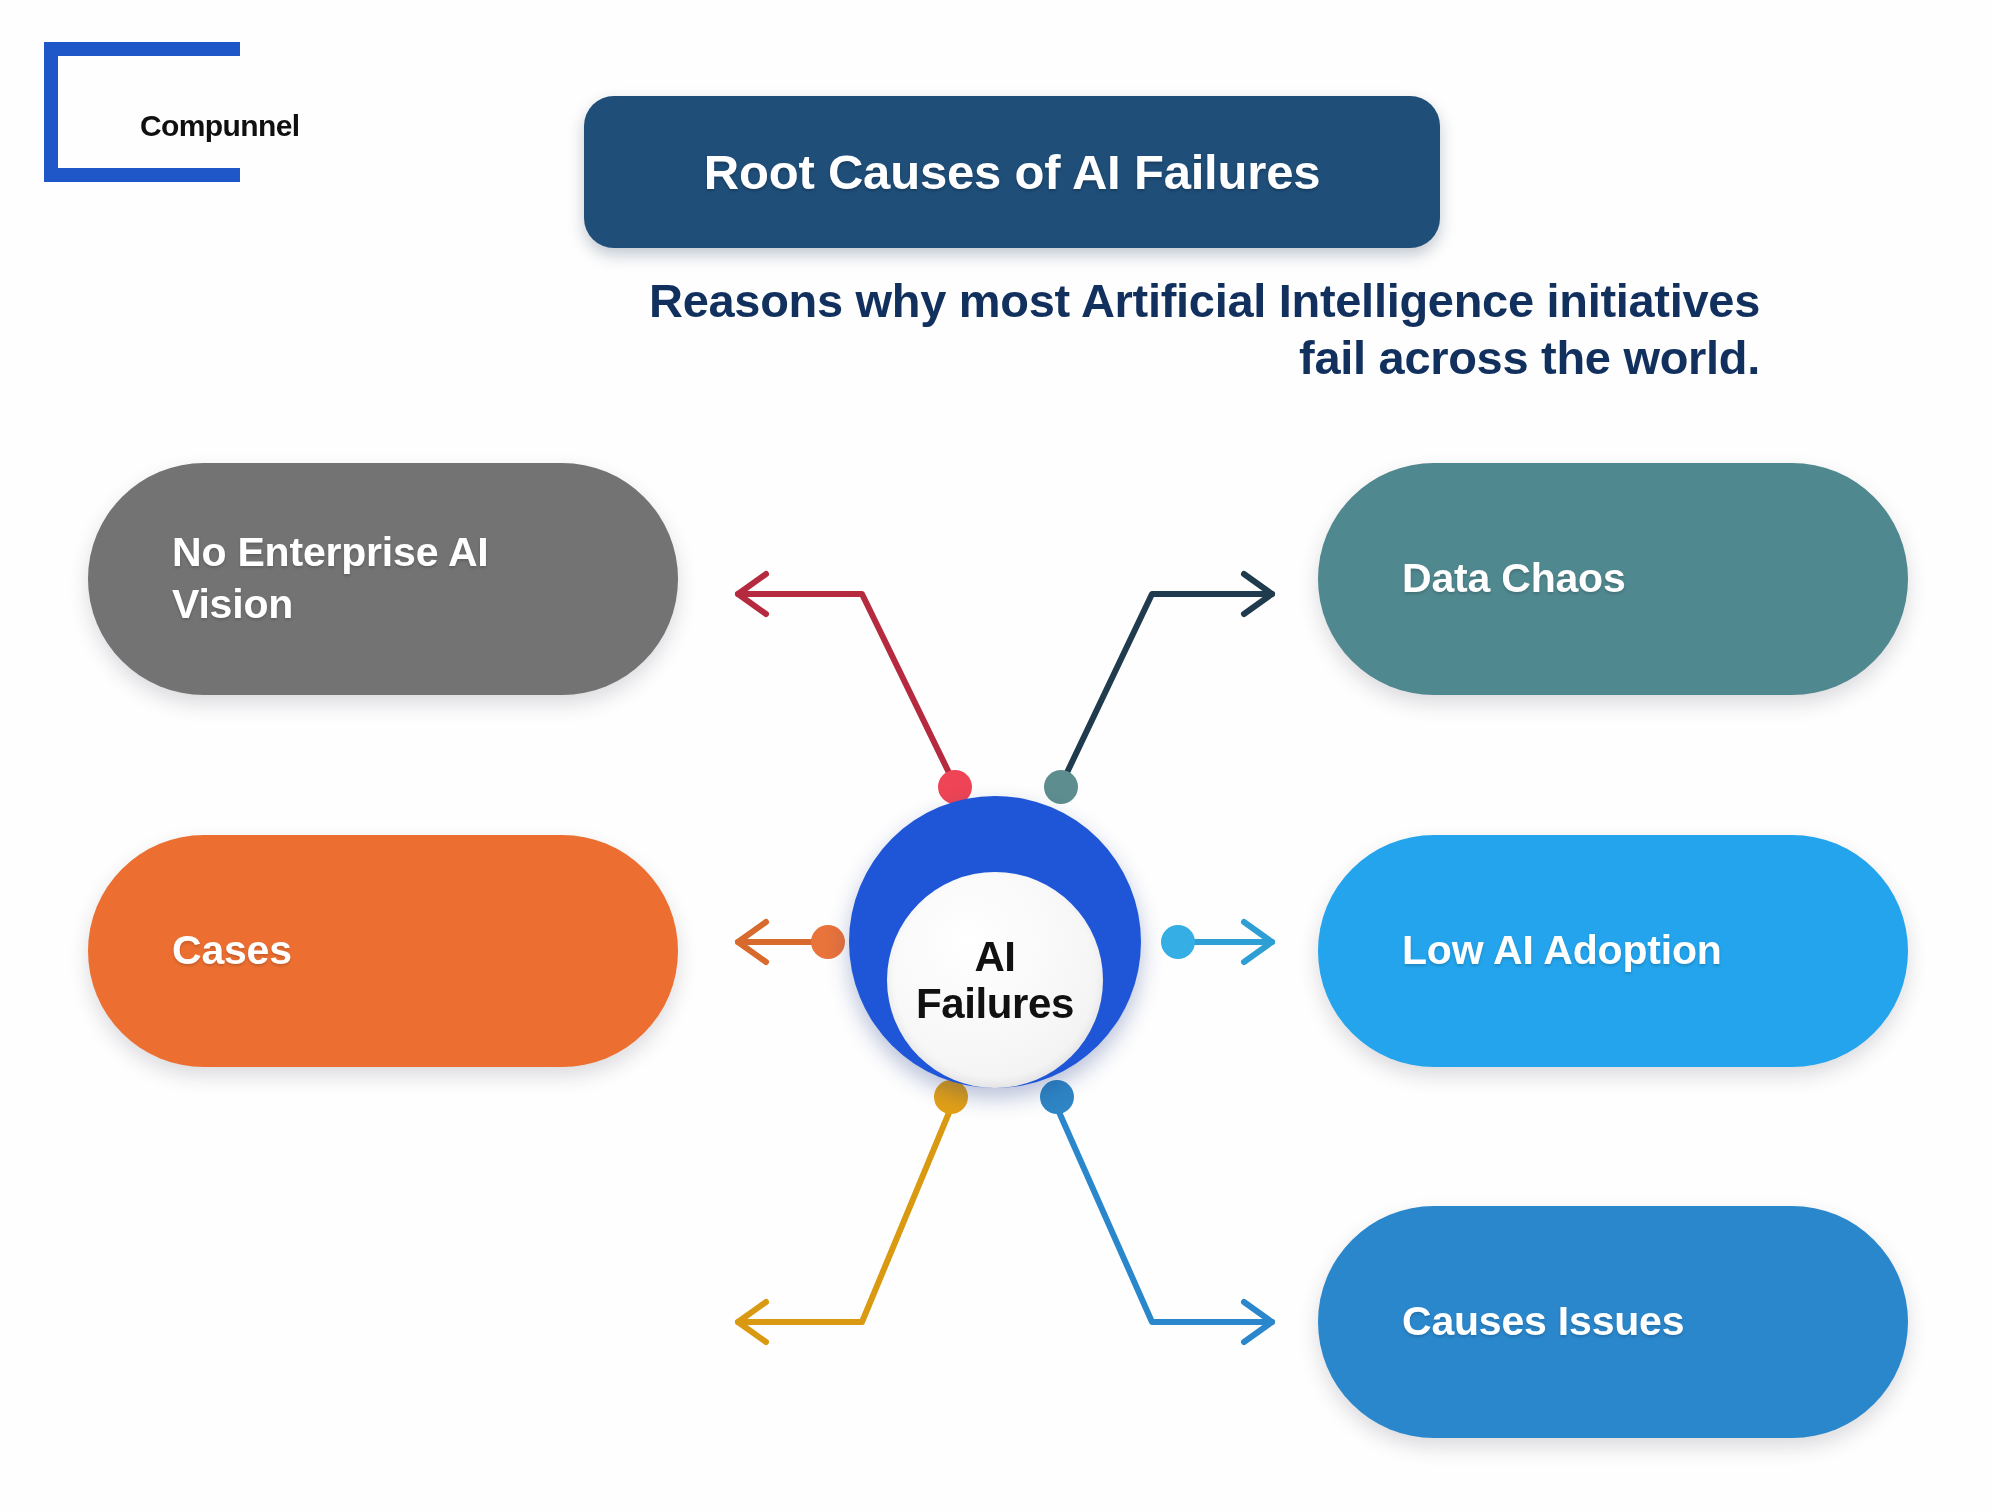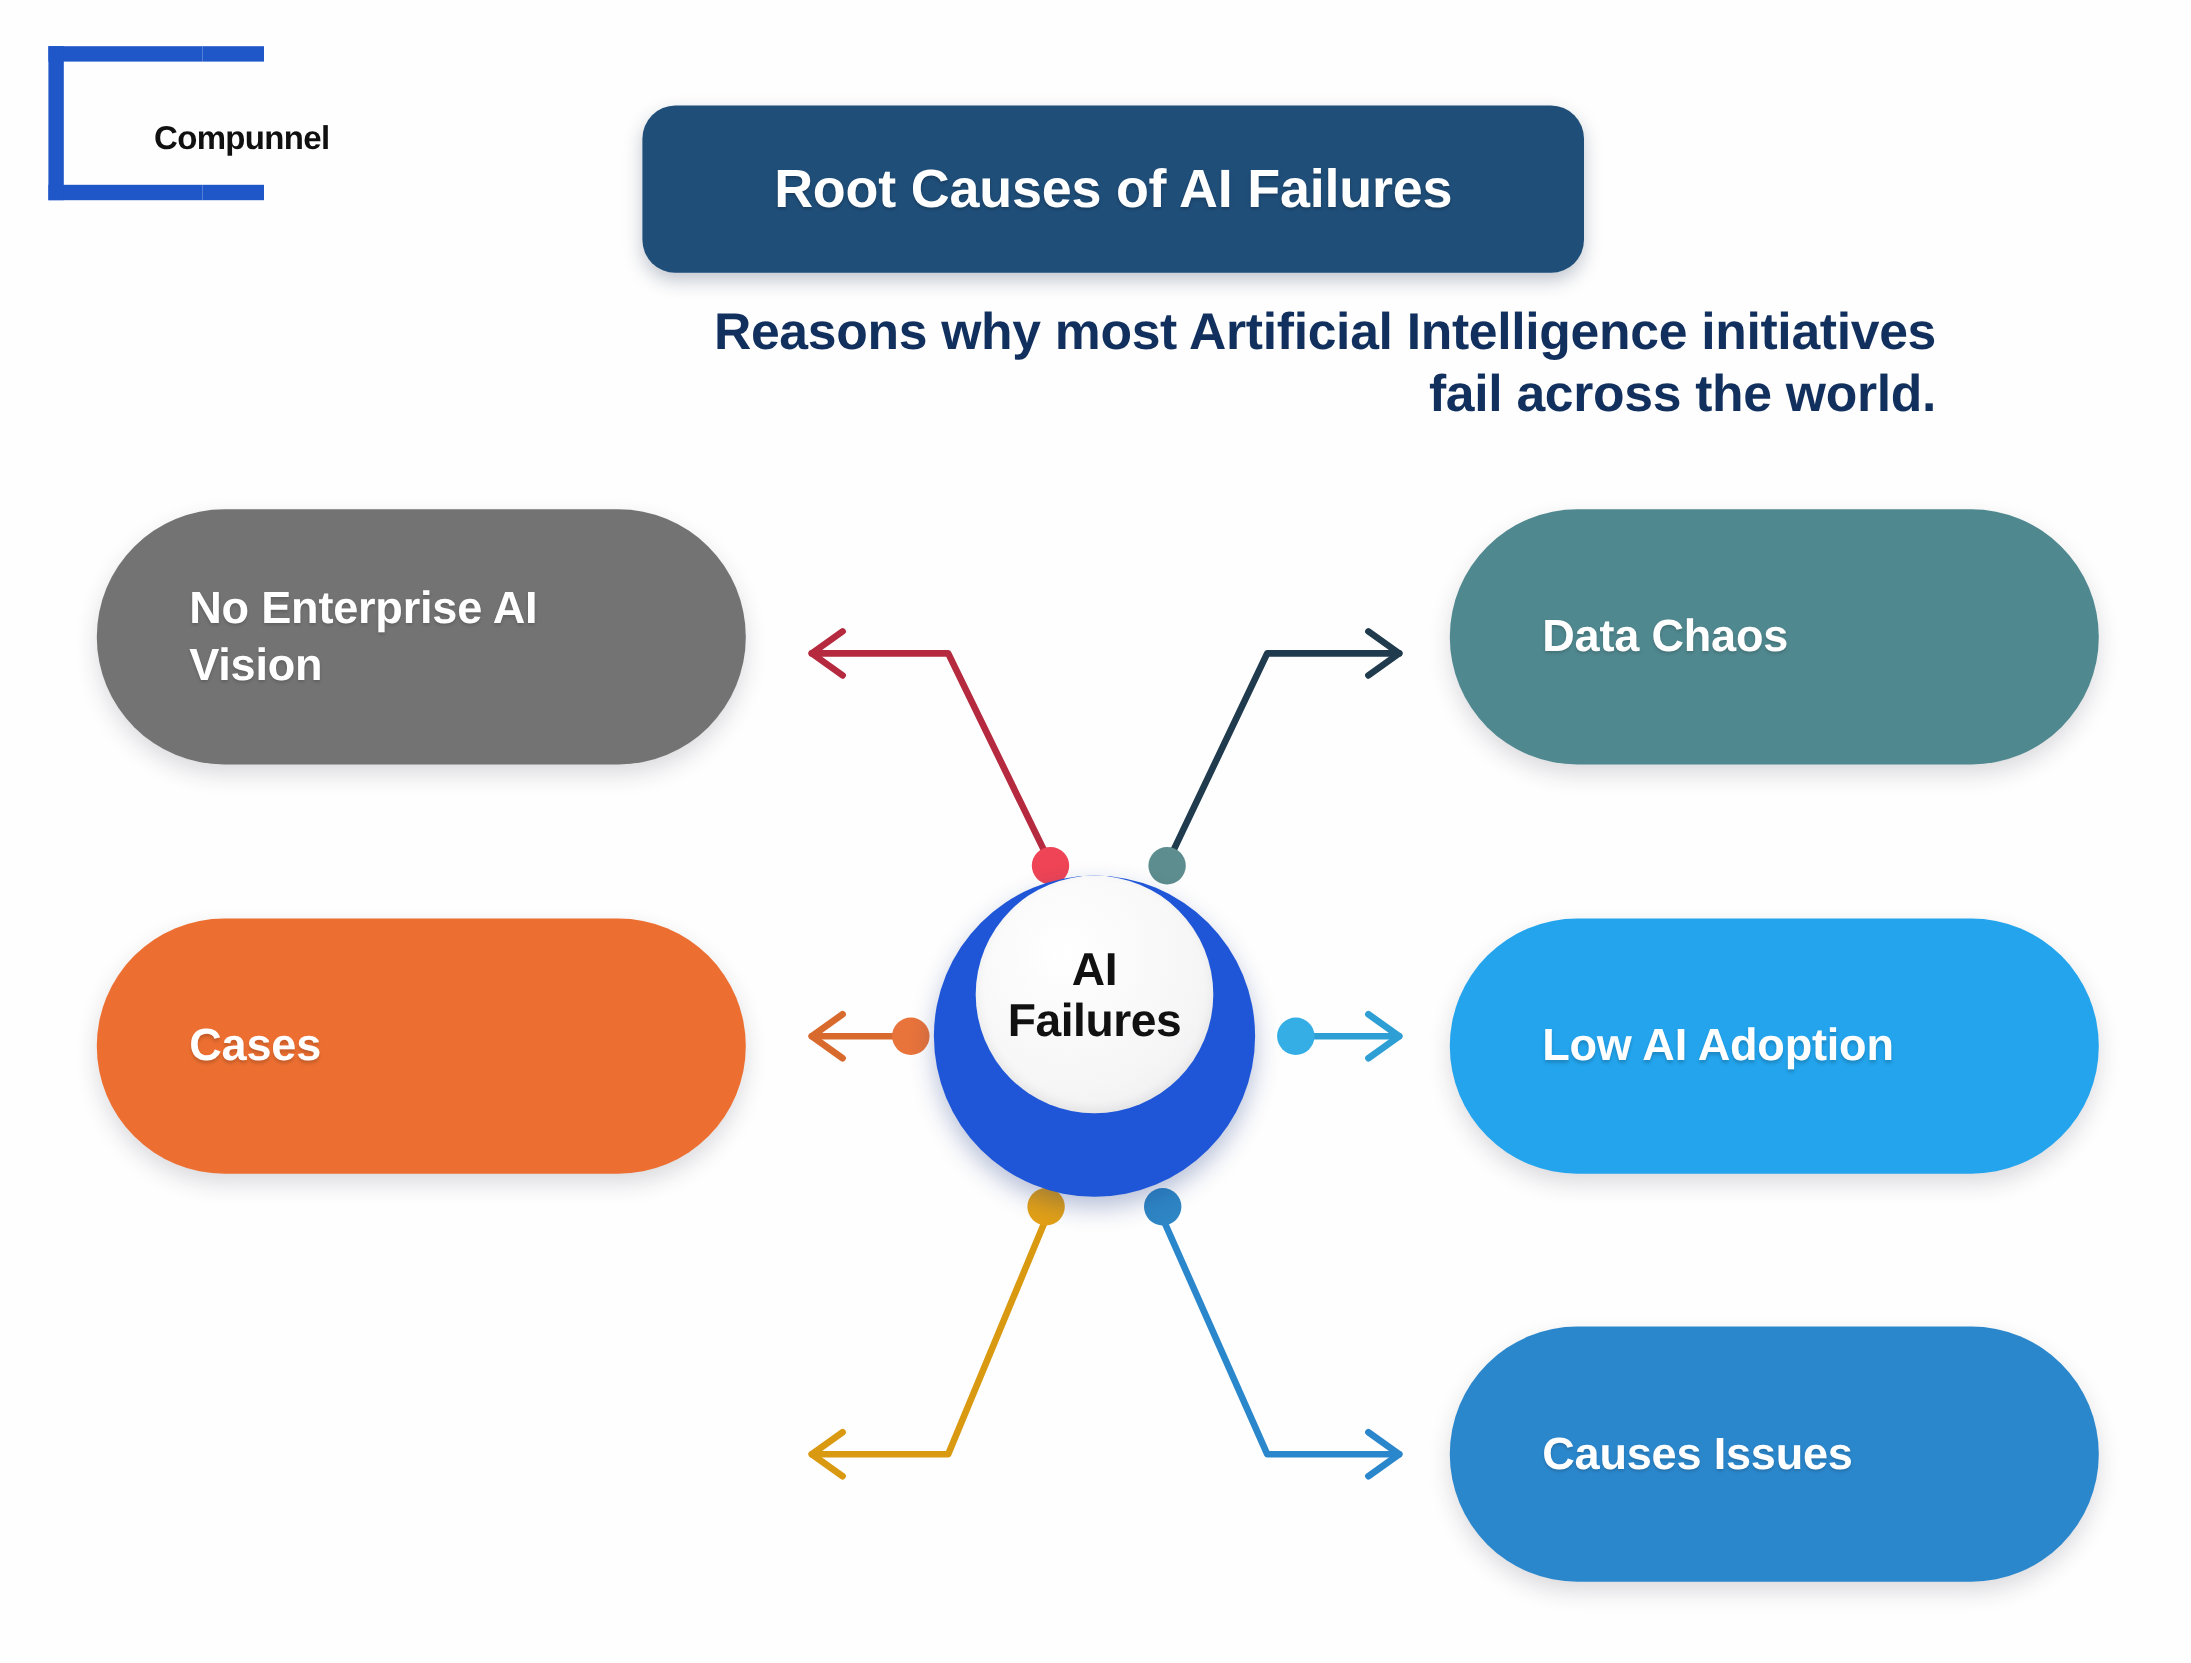--- a/index.html
+++ b/index.html
@@ -108,21 +108,21 @@
   #center-node {
     position: absolute;
     left: 849px;
     top: 796px;
     width: 292px;
     height: 292px;
     border-radius: 50%;
     background: #1f56d8;
     box-shadow: 0 10px 22px rgba(20,50,130,0.30);
     display: flex;
-    align-items: flex-start;
+    align-items: flex-end;
     justify-content: center;
     z-index: 5;
   }
   #center-inner {
     width: 216px;
     height: 216px;
     border-radius: 50%;
     background: radial-gradient(circle at 38% 32%, #ffffff 0%, #f6f6f7 62%, #ececee 100%);
     display: flex;
     align-items: center;

